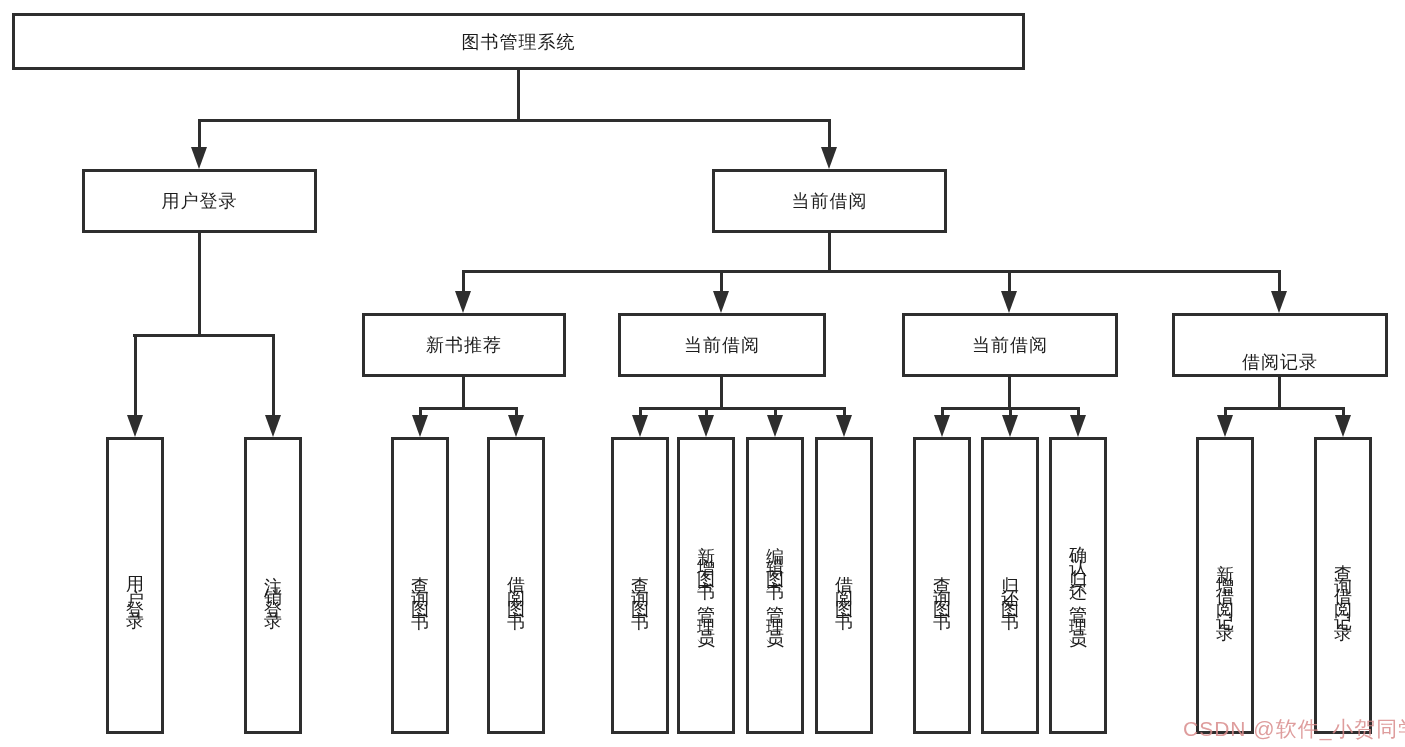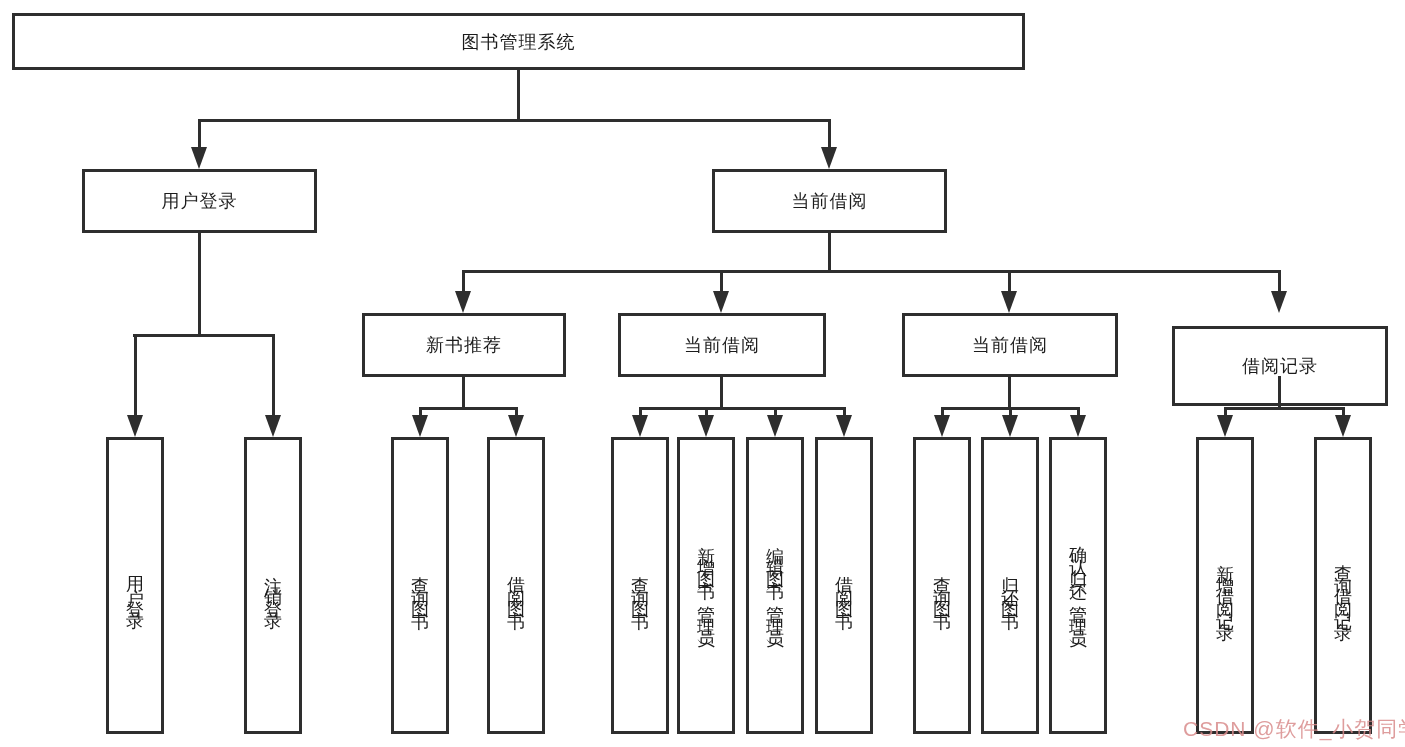--- a/index.html
+++ b/index.html
@@ -80,21 +80,21 @@
 
   <div class="node" style="left:362px;top:313px;width:204px;height:64px;font-family:Liberation Serif, serif;">
     <span>新书推荐</span>
   </div>
   <div class="node" style="left:618px;top:313px;width:208px;height:64px;">
     <span>当前借阅</span>
   </div>
   <div class="node" style="left:902px;top:313px;width:216px;height:64px;">
     <span>当前借阅</span>
   </div>
-  <div class="node" style="left:1172px;top:326px;width:216px;height:80px;">
+  <div class="node" style="left:1172px;top:313px;width:216px;height:64px;align-items:flex-end;">
     <span>借阅记录</span>
   </div>
 
   <div class="leaf" style="left:106px;">
     <span>用户登录</span>
   </div>
   <div class="leaf" style="left:244px;">
     <span>注销登录</span>
   </div>
   <div class="leaf" style="left:391px;">

